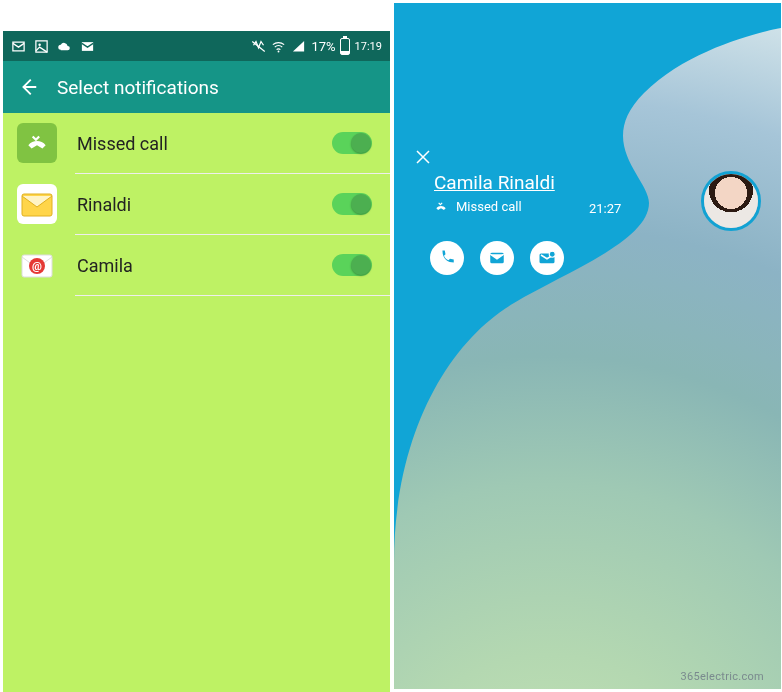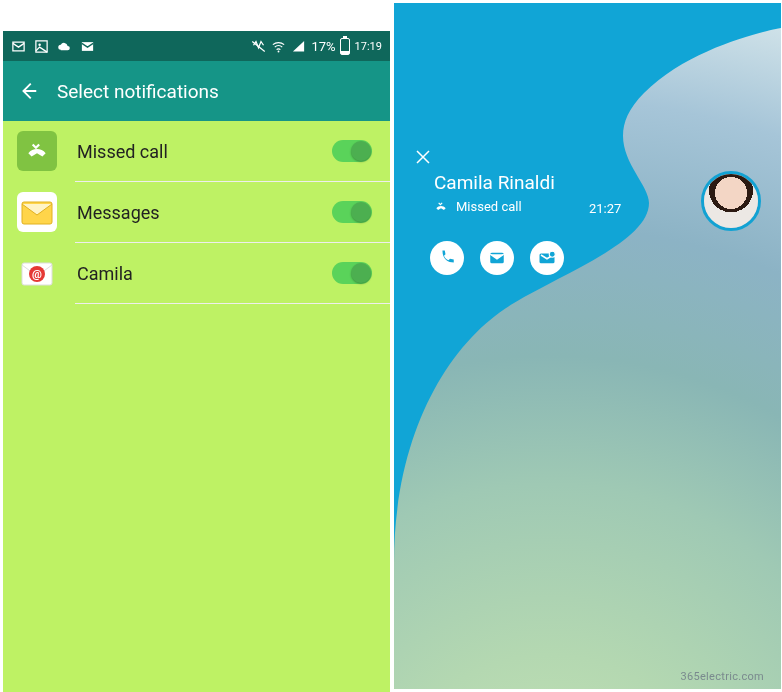--- a/index.html
+++ b/index.html
@@ -41,21 +41,21 @@
     width: 10px; height: 17px; border: 1px solid #fff; border-radius: 2px; position: relative;
     display: inline-block;
   }
   .battery-shell::before{
     content:""; position:absolute; left:2px; top:-3px; width:4px; height:2px; background:#fff;
   }
   .battery-fill { position:absolute; bottom:0; left:0; right:0; height:18%; background:#fff; }
 
   
   .app-bar {
-    height: 60px;
+    height: 52px;
     background: #159587;
     color: #fff;
     display: flex;
     align-items: center;
     padding: 0 14px;
     gap: 18px;
     font-size: 19px;
   }
   .back-arrow { width: 22px; height: 22px; fill:none; stroke:#fff; stroke-width:2; }
 
@@ -107,21 +107,21 @@
   }
   .edge-shape svg { width:100%; height:100%; }
 
   .edge-content {
     position:absolute;
     left:0; top:0; right:0;
     padding: 30px 0 0 0;
     color:#fff;
   }
   .close-x { position:absolute; left:20px; top:145px; width:18px; height:18px; stroke:#fff; stroke-width:2; cursor:pointer;}
-  .contact-name { position:absolute; left:40px; top:168px; font-size:19px; font-weight:400;}
+  .contact-name { position:absolute; left:40px; top:168px; font-size:19px; font-weight:400;text-decoration:underline;}
   .subline { position:absolute; left:40px; top:196px; display:flex; align-items:center; gap:8px; font-size:13px;}
   .subline-time { position:absolute; left:195px; top:198px; font-size:13px;}
   .action-row { position:absolute; left:36px; top:238px; display:flex; gap:16px;}
   .action-btn {
     width:34px; height:34px; border-radius:50%; background:#fff; display:flex; align-items:center; justify-content:center;
     cursor:pointer;
   }
   .action-btn svg { width:18px; height:18px; fill:#11a5d6; }
 
   .avatar {
@@ -212,21 +212,21 @@
     </div>
     <div class="divider"></div>
 
     <div class="setting-row" style="padding-left:14px;">
       <span class="row-icon" style="background:#fff;">
         <svg viewBox="0 0 40 40" width="40" height="40">
           <rect x="5" y="10" width="30" height="22" rx="2" fill="#ffd54a" stroke="#e0b020"></rect>
           <path d="M5 12l15 11 15-11" fill="#fff4c6" stroke="#e0b020"></path>
         </svg>
       </span>
-      <span class="row-label">Messages</span>
+      <span class="row-label">Rinaldi</span>
       <span class="toggle"></span>
     </div>
     <div class="divider"></div>
 
     <div class="setting-row" style="padding-left:14px;">
       <span class="at-icon">
         <svg viewBox="0 0 40 40" width="40" height="40">
           <rect x="5" y="10" width="30" height="22" rx="2" fill="#fff" stroke="#ddd"></rect>
           <path d="M5 12l15 11 15-11" fill="none" stroke="#ddd"></path>
           <circle cx="20" cy="21" r="8" fill="#e53935"></circle>

